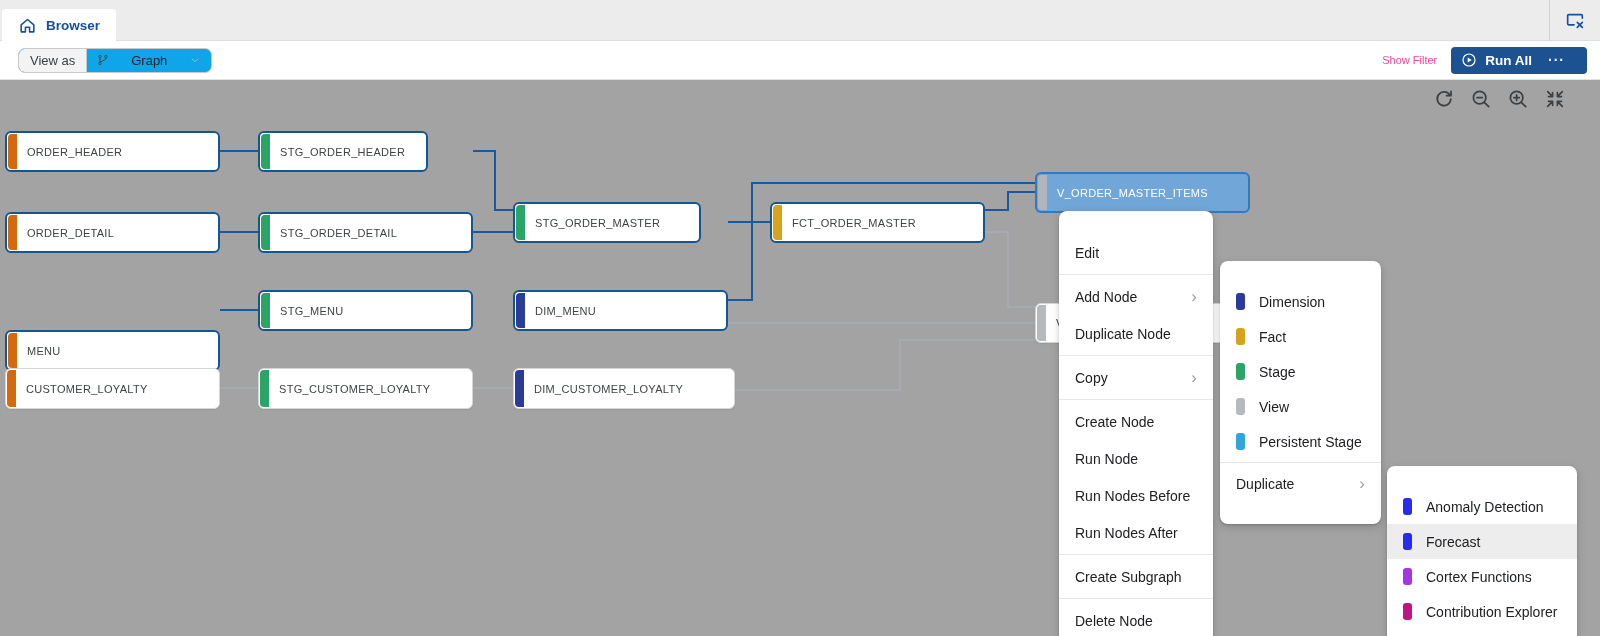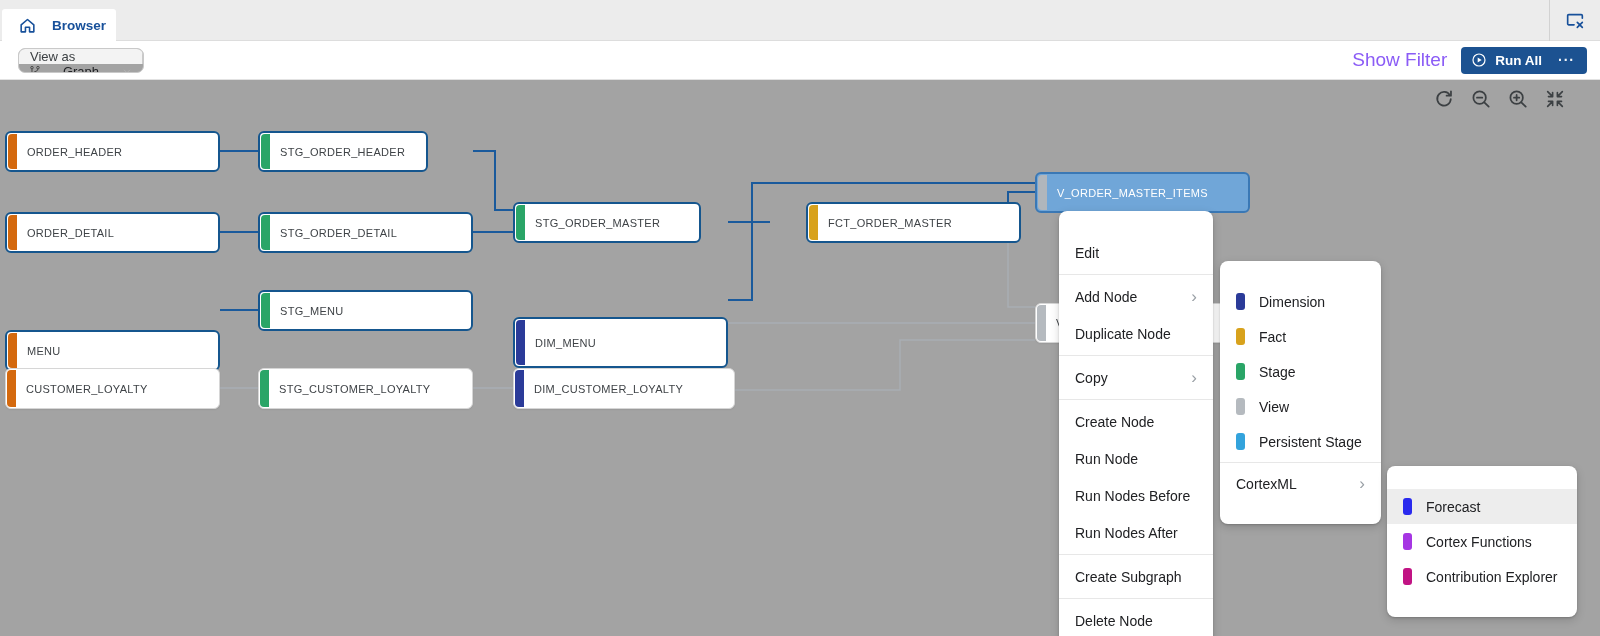--- a/index.html
+++ b/index.html
@@ -5,39 +5,39 @@
   * { margin:0; padding:0; box-sizing:border-box; }
   html,body { width:1600px; height:636px; overflow:hidden; }
   body { font-family:"Liberation Sans", sans-serif; background:#efefef; }
   .app { position:relative; width:1600px; height:636px; background:#efefef; }
 
   
   .tab-bar { position:absolute; left:0; top:0; width:1600px; height:41px;
              background:#ececec; border-bottom:1px solid #dddddd; }
   .tab { position:absolute; left:2px; top:9px; width:114px; height:32px;
          background:#ffffff; border-radius:3px 3px 0 0; display:flex; align-items:center;
-         gap:15px; padding-left:16px; cursor:pointer; }
+         gap:9px; padding-left:16px; cursor:pointer; }
   .tab-label { color:#17509a; font-size:13.5px; font-weight:600; }
   .tabbar-right { position:absolute; right:0; top:0; height:41px; display:flex; align-items:center;
                   border-left:1px solid #d2d2d2; padding:0 14px; }
 
   
   .toolbar { position:absolute; left:0; top:41px; width:1600px; height:39px;
              background:#ffffff; border-bottom:1px solid #e2e2e2;
              display:flex; align-items:center; }
   .viewas { margin-left:18px; height:25px; display:flex; align-items:stretch;
-            border:1px solid #c9c9c9; border-radius:7px; overflow:hidden; background:#a3a3a3;flex-direction:column; }
+            border:1px solid #c9c9c9; border-radius:7px; overflow:hidden; background:#0ea5e9; }
   .viewas-label { display:flex; align-items:center; padding:0 11px; background:#f3f3f3;
                   border-right:1px solid #c9c9c9; color:#3c4043; font-size:13px; }
   .viewas-value { display:flex; align-items:center; gap:22px; padding:0 10px; width:124px; cursor:pointer; }
   .viewas-value .txt { color:#202124; font-size:13px; flex:1; }
   .toolbar-right { margin-left:auto; display:flex; align-items:center; gap:14px; padding-right:13px; }
-  .show-filter { color:#8b5cf6; font-size:19px; cursor:pointer; }
+  .show-filter { color:#ec4899; font-size:11px; cursor:pointer; }
   .run-all { display:flex; align-items:center; gap:8px; background:#1c5291; color:#fff;
-             border:none; border-radius:4px; height:27px; padding:0 12px 0 10px;
+             border:none; border-radius:4px; height:27px; padding:0 22px 0 10px;
              font-size:13.5px; font-weight:600; cursor:pointer; font-family:inherit; }
   .run-all .more { font-size:14px; font-weight:700; letter-spacing:1px; padding-left:8px; opacity:.95; cursor:pointer; }
 
   
   .canvas { position:absolute; left:0; top:80px; width:1600px; height:556px; background:#a3a3a3; }
   .canvas-toolbar { position:absolute; right:34px; top:8px; display:flex; gap:15px; z-index:5; }
   .cicon { width:22px; height:22px; cursor:pointer; }
 
   svg.edges { position:absolute; left:0; top:0; z-index:0; }
 
@@ -173,33 +173,33 @@
           <span class="nlabel">ORDER_DETAIL</span>
         </div>
         <div class="node active" style="left: 258px; top: 132px; width: 215px; height: 41px;">
           <div class="strip" style="background: rgb(42, 165, 103);"></div>
           <span class="nlabel">STG_ORDER_DETAIL</span>
         </div>
         <div class="node active" style="left: 513px; top: 122px; width: 188px; height: 41px;">
           <div class="strip" style="background: rgb(42, 165, 103);"></div>
           <span class="nlabel">STG_ORDER_MASTER</span>
         </div>
-        <div class="node active" style="left: 770px; top: 122px; width: 215px; height: 41px; margin-left: 36px;">
+        <div class="node active" style="left: 770px; top: 122px; width: 215px; height: 41px;">
           <div class="strip" style="background: rgb(216, 162, 28);"></div>
           <span class="nlabel">FCT_ORDER_MASTER</span>
         </div>
         <div class="node active" style="left: 5px; top: 210px; width: 215px; height: 41px; margin-top: 40px;">
           <div class="strip" style="background: rgb(212, 105, 14);"></div>
           <span class="nlabel">MENU</span>
         </div>
         <div class="node active" style="left: 258px; top: 210px; width: 215px; height: 41px;">
           <div class="strip" style="background: rgb(42, 165, 103);"></div>
           <span class="nlabel">STG_MENU</span>
         </div>
-        <div class="node active" style="left: 513px; top: 210px; width: 215px; height: 51px; margin-top: 27px;">
+        <div class="node active" style="left: 513px; top: 210px; width: 215px; height: 41px;">
           <div class="strip" style="background: rgb(43, 59, 153);"></div>
           <span class="nlabel">DIM_MENU</span>
         </div>
         <div class="node plain" style="left: 5px; top: 288px; width: 215px; height: 41px;">
           <div class="strip" style="background: rgb(212, 105, 14);"></div>
           <span class="nlabel">CUSTOMER_LOYALTY</span>
         </div>
         <div class="node plain" style="left: 258px; top: 288px; width: 215px; height: 41px;">
           <div class="strip" style="background: rgb(42, 165, 103);"></div>
           <span class="nlabel">STG_CUSTOMER_LOYALTY</span>
@@ -274,25 +274,29 @@
         <div class="menu-item">
           <span class="pill" style="background: rgb(181, 186, 191);"></span>
           <span class="lbl">View</span>
         </div>
         <div class="menu-item">
           <span class="pill" style="background: rgb(51, 163, 220);"></span>
           <span class="lbl">Persistent Stage</span>
         </div>
         <div class="menu-sep"></div>
         <div class="menu-item">
-          <span class="lbl">CortexML</span>
+          <span class="lbl">Duplicate</span>
           <span class="chev">›</span>
         </div>
       </div>
     <div class="panel" id="cortexml-menu" style="left: 1387px; top: 386px; width: 190px;">
+        <div class="menu-item">
+          <span class="pill" style="background: rgb(42, 42, 238);"></span>
+          <span class="lbl">Anomaly Detection</span>
+        </div>
         <div class="menu-item hl">
           <span class="pill" style="background: rgb(42, 42, 238);"></span>
           <span class="lbl">Forecast</span>
         </div>
         <div class="menu-item">
           <span class="pill" style="background: rgb(166, 54, 227);"></span>
           <span class="lbl">Cortex Functions</span>
         </div>
         <div class="menu-item">
           <span class="pill" style="background: rgb(193, 19, 132);"></span>

